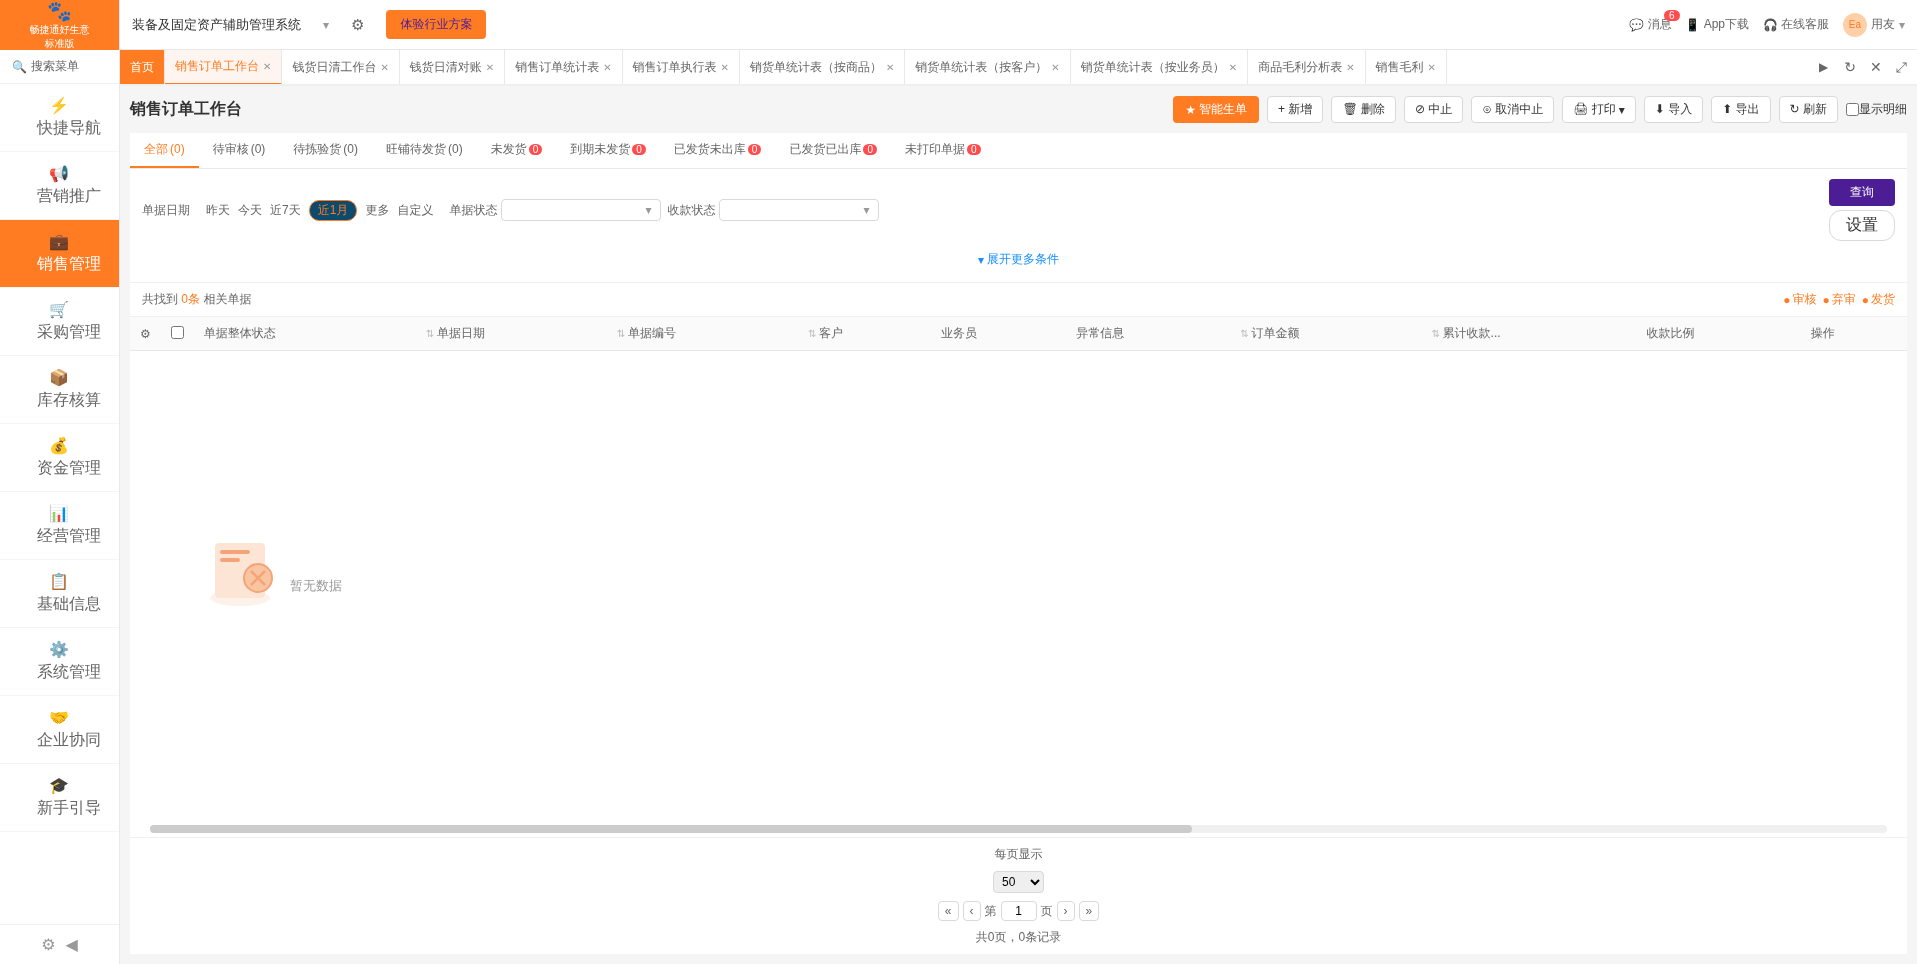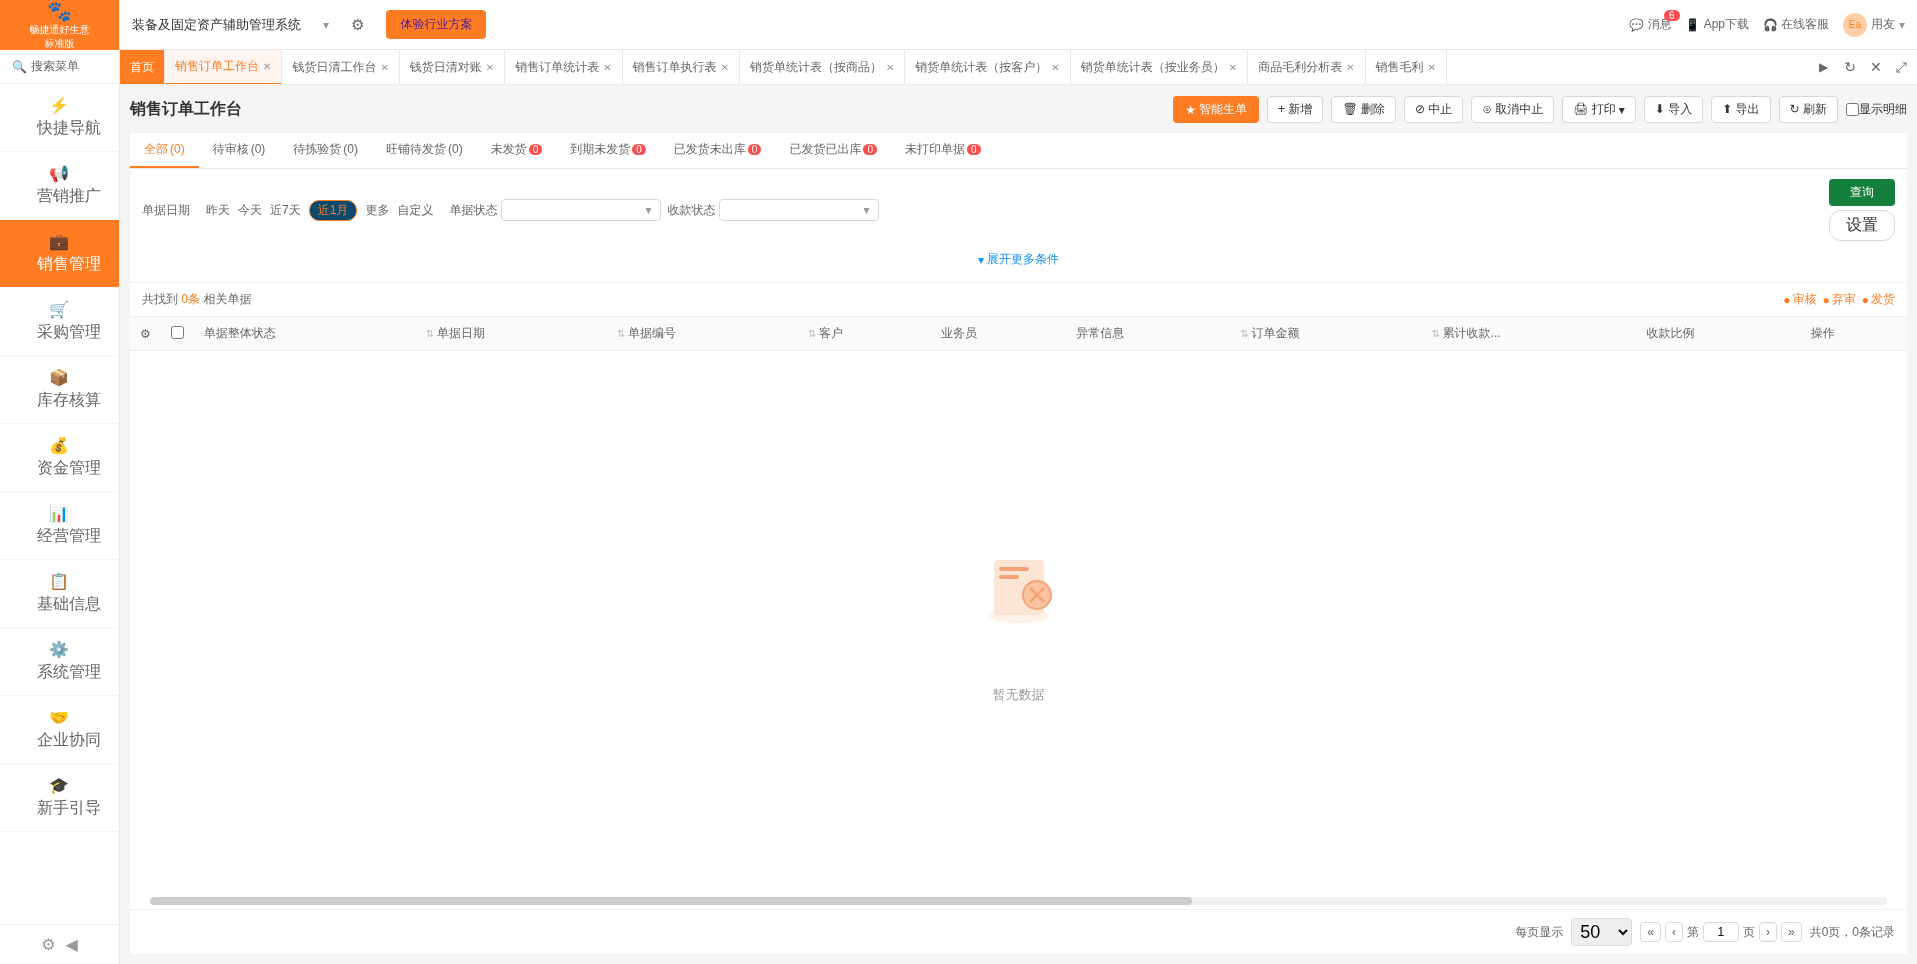--- a/index.html
+++ b/index.html
@@ -63,43 +63,43 @@
     .filter-row { display: flex; align-items: center; gap: 16px; flex-wrap: wrap; margin-bottom: 6px; }
     .filter-label { color: #666; font-size: 12px; white-space: nowrap; }
     .filter-options { display: flex; gap: 8px; align-items: center; }
     .filter-opt { cursor: pointer; color: #666; font-size: 12px; }
     .filter-opt.active { color: #ff7c23; background: #0c4a6e; border: 1px solid #ff7c23; border-radius: 10px; padding: 1px 8px; }
     .filter-date { color: #666; font-size: 11px; margin-top: 2px; }
     .filter-select { display: flex; align-items: center; gap: 4px; }
     .filter-select select { border: 1px solid #d9d9d9; padding: 3px 20px 3px 8px; border-radius: 4px; font-size: 12px; color: #333; background: #fff; appearance: none; cursor: pointer; }
     .expand-btn { color: #1890ff; cursor: pointer; font-size: 12px; display: flex; align-items: center; gap: 3px; justify-content: center; padding: 4px; }
     .filter-actions { margin-left: auto; display: flex; flex-direction: column; gap: 4px; }
-    .btn-query { background: #15803d; color: #fff; border: none; padding: 5px 20px; border-radius: 4px; cursor: pointer; font-size: 12px; }
+    .btn-query { background: #4c1d95; color: #fff; border: none; padding: 5px 20px; border-radius: 4px; cursor: pointer; font-size: 12px; }
     .btn-setting { background: #fff; border: 1px solid #d9d9d9; padding: 4px 16px; border-radius: 12px; cursor: pointer; font-size: 16px; color: #333; }
 
     
     .table-wrapper { background: #fff; flex: 1; overflow: auto; display: flex; flex-direction: column; }
     .table-toolbar { display: flex; align-items: flex-start; padding: 8px 12px; border-bottom: 1px solid #f0f0f0; gap: 6px; }
     .table-toolbar-info { flex: 1; font-size: 12px; color: #666; }
     .table-toolbar-info .count { color: #ff7c23; }
     .tbl-btn { cursor: pointer; font-size: 12px; color: #ff7c23; display: flex; align-items: center; gap: 2px; }
     table { width: 100%; border-collapse: collapse; font-size: 12px; }
     thead th { background: #fafafa; border-bottom: 1px solid #e8e8e8; padding: 8px 10px; text-align: left; color: #666; white-space: nowrap; font-weight: normal; }
     thead th .sort { color: #bbb; font-size: 10px; cursor: pointer; }
     .th-check { width: 30px; }
     .th-gear { width: 30px; }
 
     
-    .empty-state { flex: 1; display: flex; flex-direction: column; align-items: center; justify-content: center; padding: 60px; gap: 20px; }
+    .empty-state { flex: 1; display: flex; flex-direction: row; align-items: center; padding: 60px; }
     .empty-text { color: #999; font-size: 13px; }
 
     
-    .pagination { display: flex; align-items: center; padding: 8px 12px; border-top: 1px solid #f0f0f0; gap: 8px; justify-content: flex-end; background: #fff; }
+    .pagination { display: flex; align-items: center; padding: 8px 12px; border-top: 1px solid #f0f0f0; gap: 8px; justify-content: flex-end; background: #fff; flex-direction: column; }
     .pagination-label { color: #666; font-size: 12px; }
-    .page-size-select { border: 1px solid #d9d9d9; padding: 2px 4px; border-radius: 4px; font-size: 18px; }
+    .page-size-select { border: 1px solid #d9d9d9; padding: 2px 4px; border-radius: 4px; font-size: 12px; }
     .page-nav { display: flex; align-items: center; gap: 4px; }
     .page-btn { border: 1px solid #d9d9d9; background: #fff; padding: 2px 6px; border-radius: 4px; cursor: pointer; color: #666; font-size: 12px; }
     .page-btn:disabled { color: #ccc; cursor: not-allowed; }
     .page-input { border: 1px solid #d9d9d9; width: 36px; text-align: center; padding: 2px; border-radius: 4px; font-size: 12px; }
     .total-info { color: #666; font-size: 12px; }
 
     
     .scroll-track { height: 8px; background: #f0f0f0; margin: 0 10px; border-radius: 4px; }
     .scroll-thumb { height: 8px; width: 60%; background: #ccc; border-radius: 4px; }
   </style>

